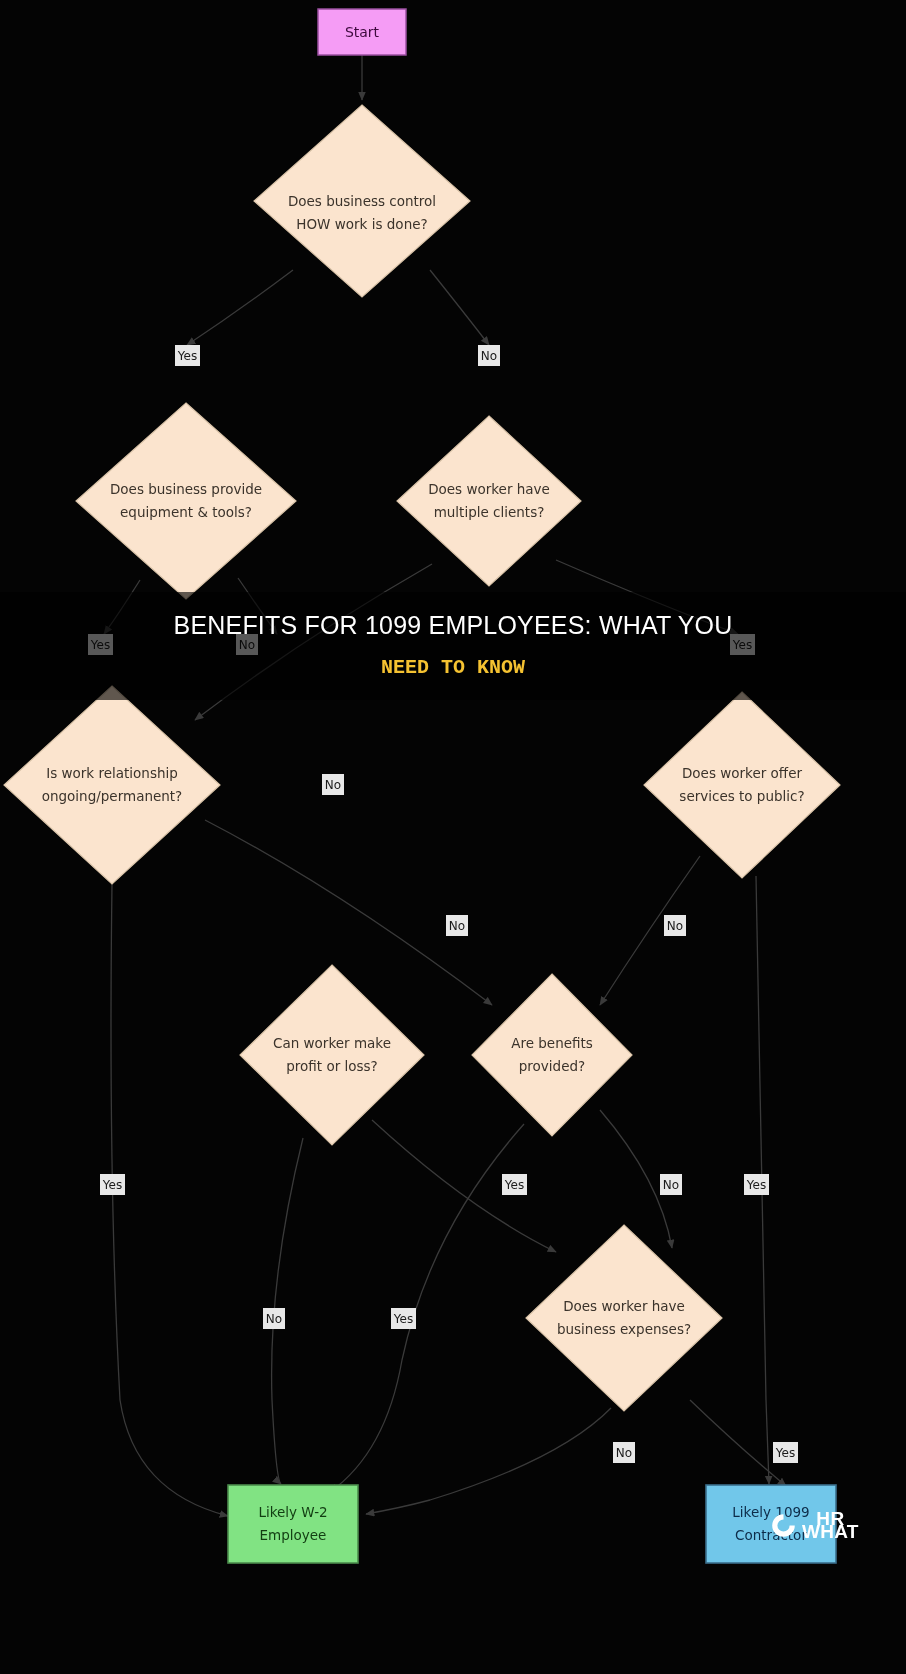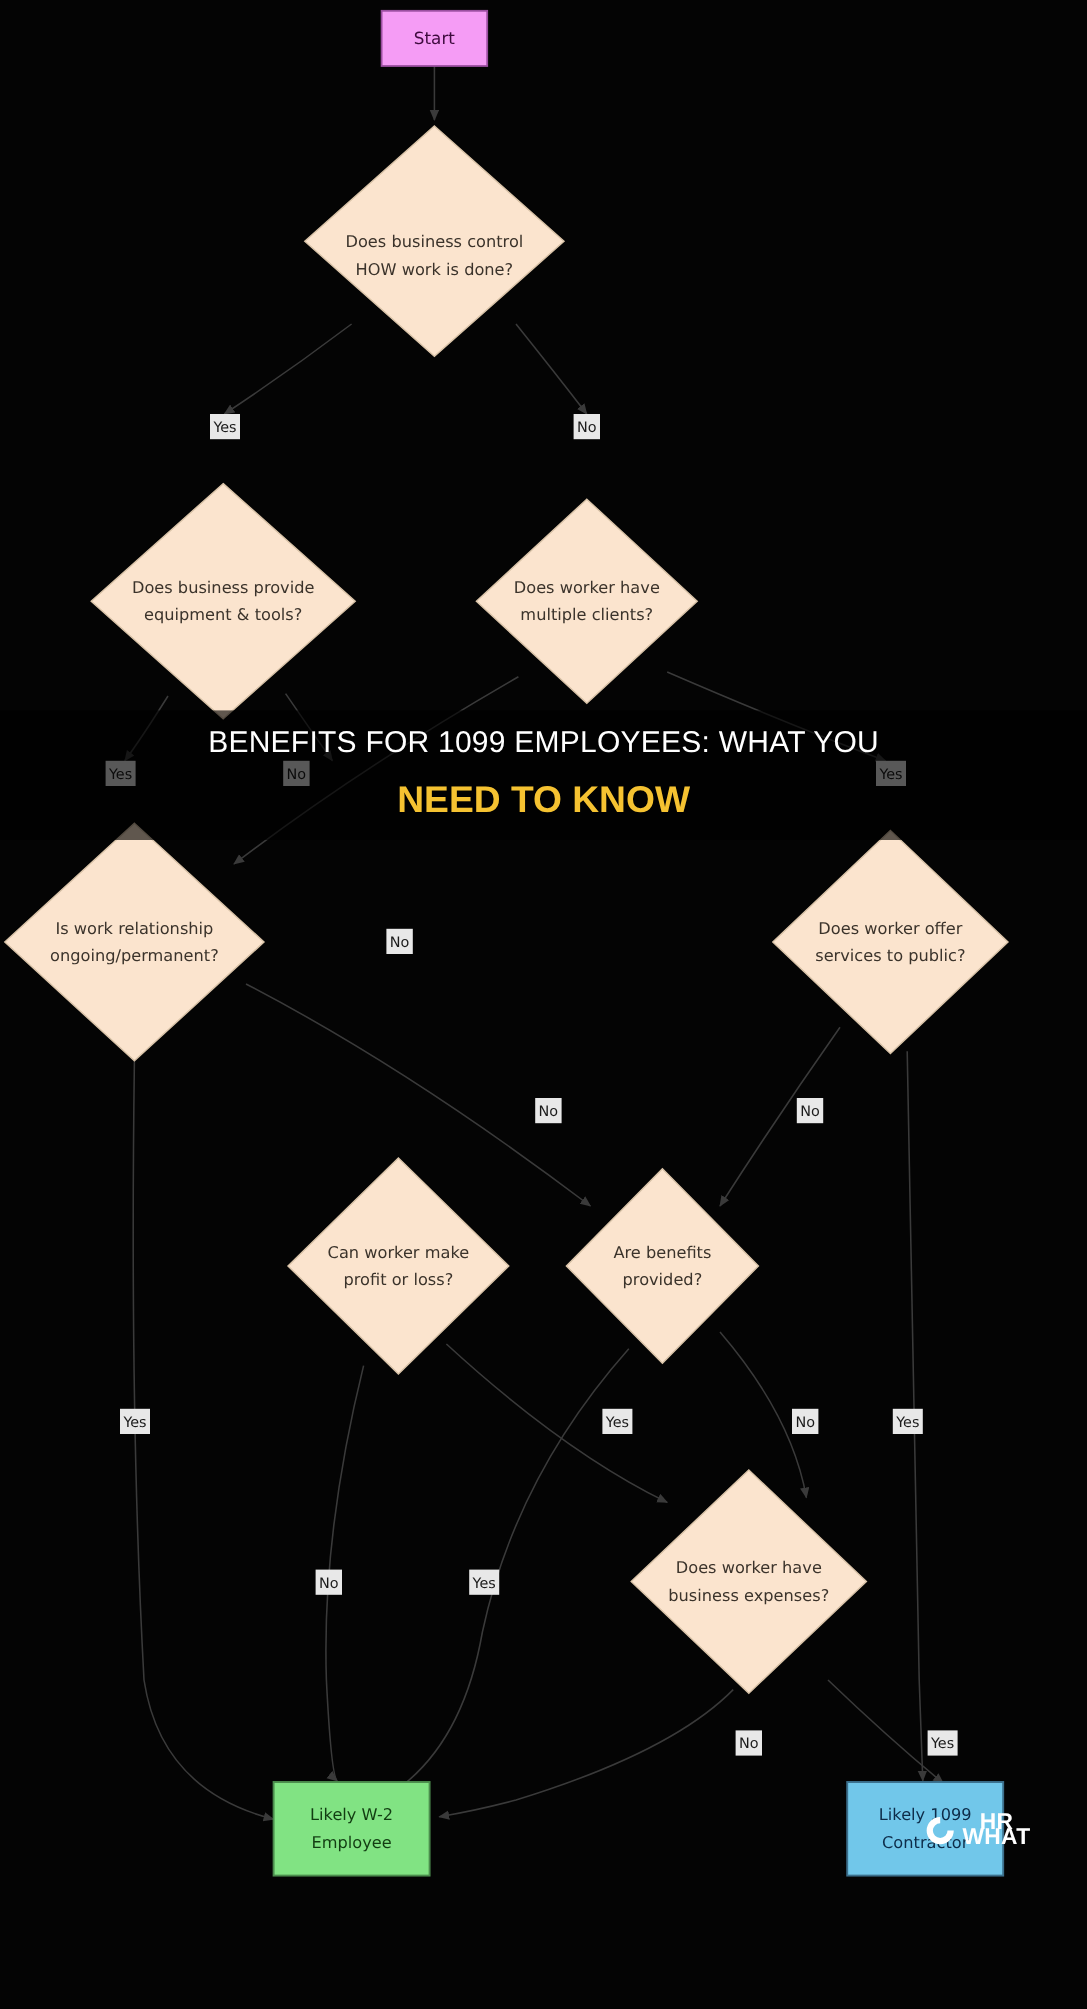--- a/index.html
+++ b/index.html
@@ -34,22 +34,22 @@
     background:rgba(0,0,0,0.62);
     display:flex;flex-direction:column;align-items:center;justify-content:center;
     pointer-events:none;
   }
   #title-line1{
     font-family:"Liberation Sans",sans-serif;
     font-size:25px;color:#ffffff;letter-spacing:.2px;
     white-space:nowrap;line-height:1.05;
   }
   #title-line2{
-    font-family:Liberation Sans, sans-serif;
-    font-size:31px;color:#f5c231;font-weight:bold;
+    font-family:Liberation Mono, monospace;
+    font-size:20px;color:#f5c231;font-weight:bold;
     white-space:nowrap;line-height:1.25;margin-top:16px;
   }
 
   
   #watermark{
     position:absolute;left:770px;top:1512px;
     display:flex;align-items:center;gap:5px;pointer-events:none;
   }
   #wm-mark{width:27px;height:27px;position:relative;}
   #wm-text{

